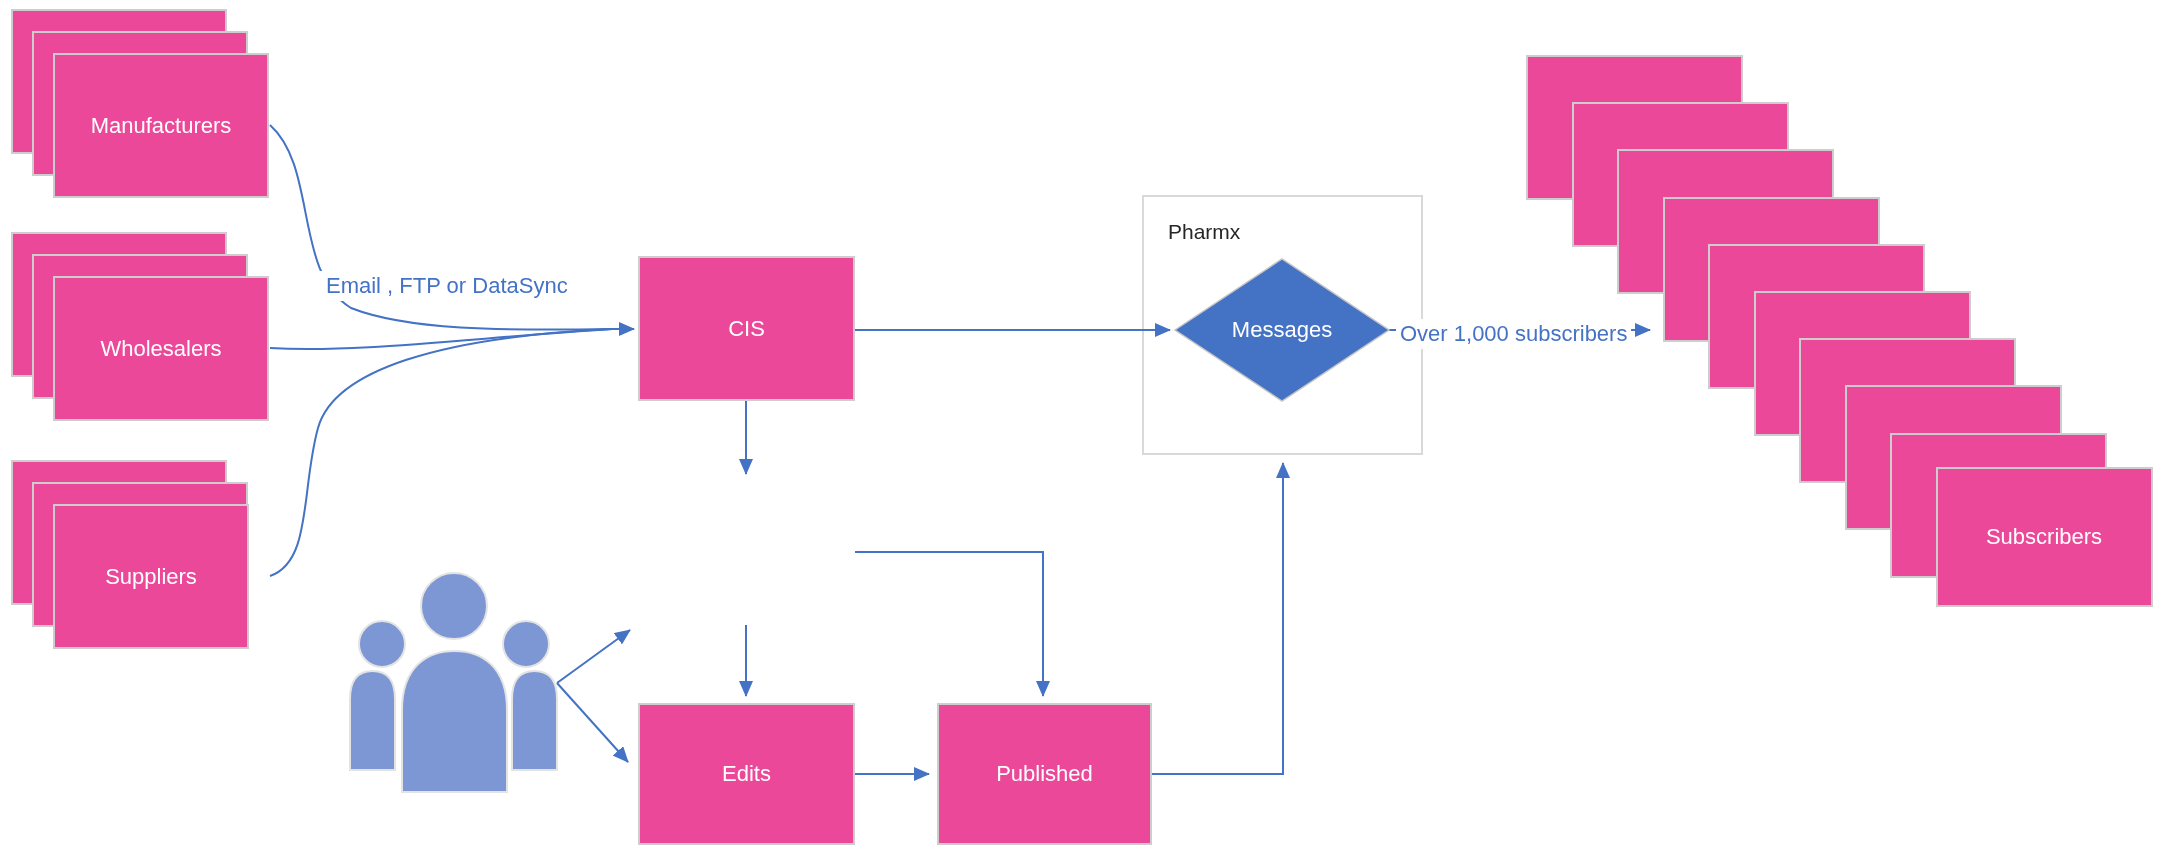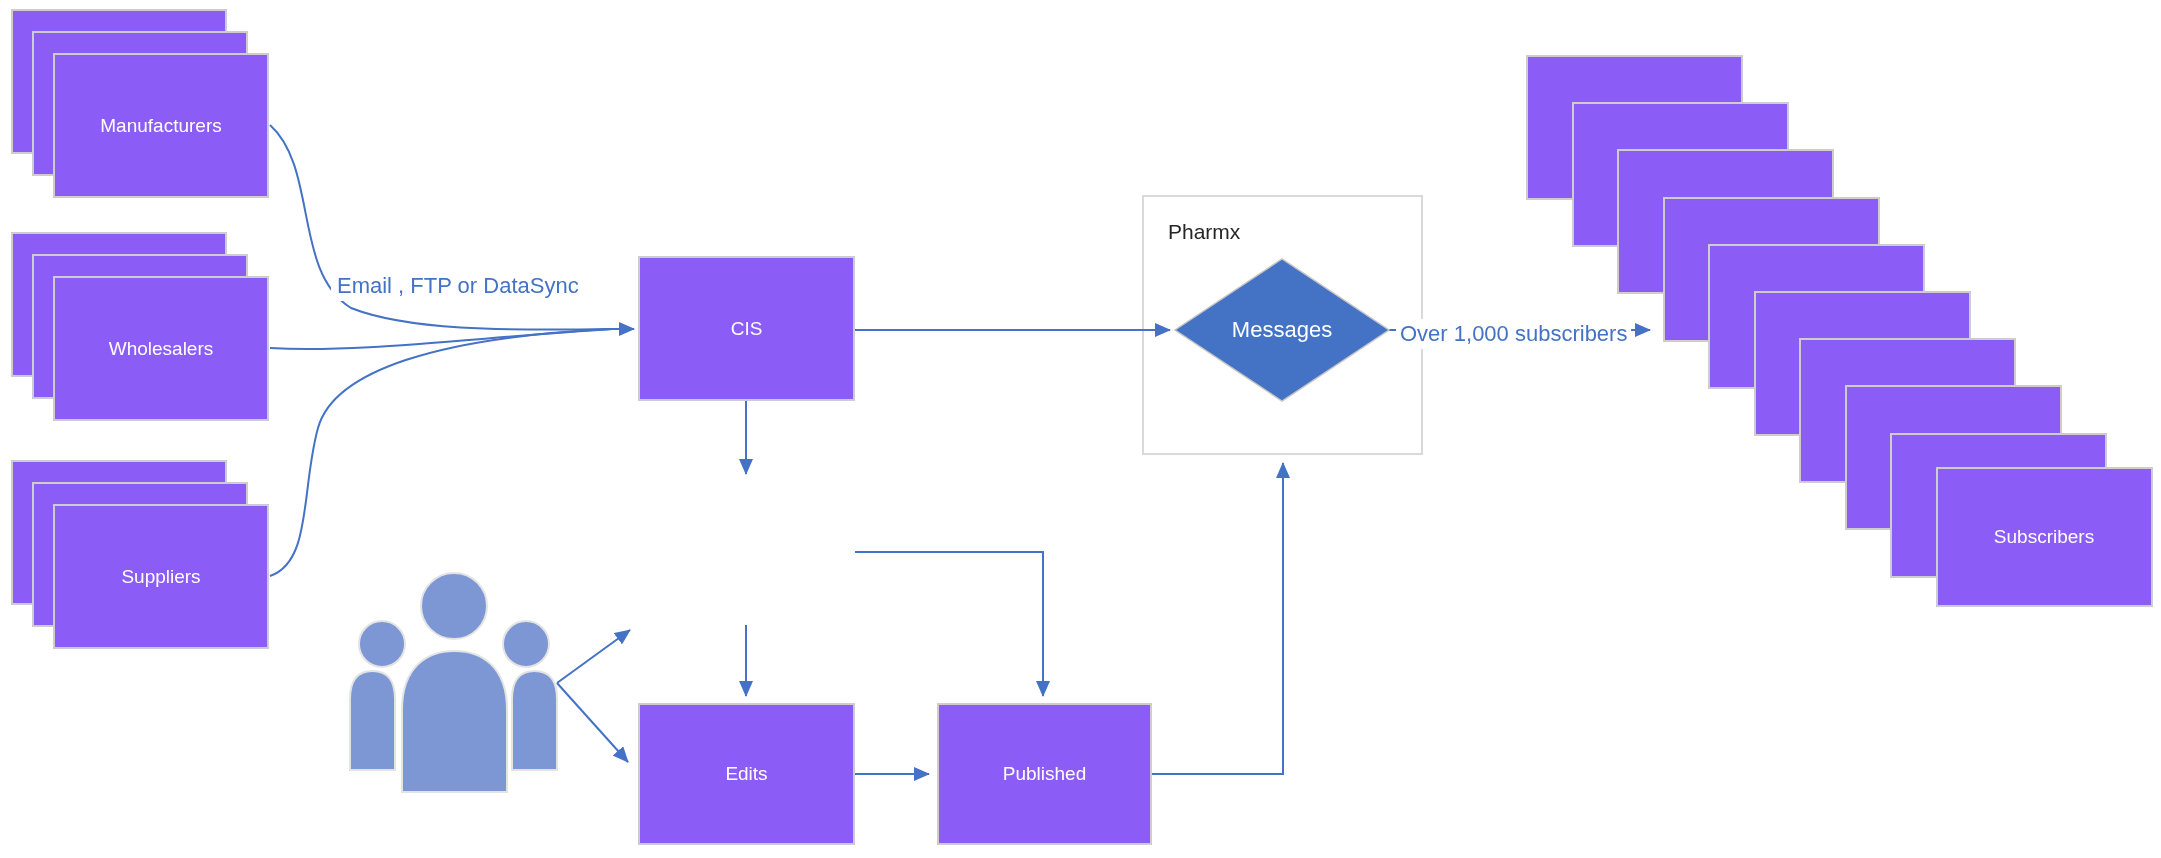--- a/index.html
+++ b/index.html
@@ -2,23 +2,23 @@
 <html><head>
 <meta charset="utf-8">
 <style>
   html,body { margin:0; padding:0; background:#ffffff; }
   .canvas {
     position:relative; width:2161px; height:858px; background:#ffffff;
     font-family:"Liberation Sans", sans-serif; overflow:hidden;
   }
   .card, .node {
     position:absolute; box-sizing:border-box;
-    background:#8b5cf6; border:2px solid #CDCDCD;
+    background:#ec4899; border:2px solid #CDCDCD;
     display:flex; align-items:center; justify-content:center;
-    color:#ffffff; font-size:19px; z-index:1;
+    color:#ffffff; font-size:22px; z-index:1;
   }
   .frame {
     position:absolute; box-sizing:border-box;
     background:#ffffff; border:2px solid #D9D9D9; z-index:0;
   }
   svg.overlay { position:absolute; left:0; top:0; z-index:2; pointer-events:none; }
   svg.overlay .hit { pointer-events:auto; }
   .edge { stroke:#4472C4; stroke-width:2; fill:none; }
   .lbl {
     position:absolute; z-index:3; color:#4472C4; font-size:22px;
@@ -43,21 +43,21 @@
   <div>
       <div class="card" style="left: 11px; top: 232px; width: 216px; height: 145px;"></div>
       <div class="card" style="left: 32px; top: 254px; width: 216px; height: 145px;"></div>
       <div class="card" style="left: 53px; top: 276px; width: 216px; height: 145px;">
         <span>Wholesalers</span>
       </div>
     </div>
   <div>
       <div class="card" style="left: 11px; top: 460px; width: 216px; height: 145px;"></div>
       <div class="card" style="left: 32px; top: 482px; width: 216px; height: 145px;"></div>
-      <div class="card" style="left: 53px; top: 504px; width: 216px; height: 145px;">
+      <div class="card" style="left: 53px; top: 504px; width: 196px; height: 145px;">
         <span>Suppliers</span>
       </div>
     </div>
 
   <div class="node" style="left:638px; top:256px; width:217px; height:145px;">
     <span>CIS</span>
   </div>
   <div class="node" style="left:638px; top:703px; width:217px; height:142px;">
     <span>Edits</span>
   </div>
@@ -116,21 +116,21 @@
     <g class="hit" fill="#7D97D4" stroke="#E3E3E3" stroke-width="2">
       <circle cx="382" cy="644" r="23"></circle>
       <path d="M350,770 L350,699 C350,677 360,671 372.5,671 C385,671 395,677 395,699 L395,770 Z"></path>
       <circle cx="526" cy="644" r="23"></circle>
       <path d="M512,770 L512,699 C512,677 522,671 534.5,671 C547,671 557,677 557,699 L557,770 Z"></path>
       <circle cx="454" cy="606" r="33"></circle>
       <path d="M402,792 L402,710 C402,667 427,651 454.5,651 C482,651 507,667 507,710 L507,792 Z"></path>
     </g>
   </svg>
 
-  <div class="lbl" style="left:331px; top:271px; padding:2px 6px;">Email , FTP or DataSync</div>
+  <div class="lbl" style="left:320px; top:271px; padding:2px 6px;">Email , FTP or DataSync</div>
 
 
   <div class="lbl" style="left:1396px; top:319px; padding:2px 4px;">Over 1,000 subscribers</div>
 
   <div class="lbl dark" style="left:1168px; top:220px;">Pharmx</div>
 
   <div class="lbl white" style="left:1202px; top:317px; width:160px;">Messages</div>
 
 </div>
 

